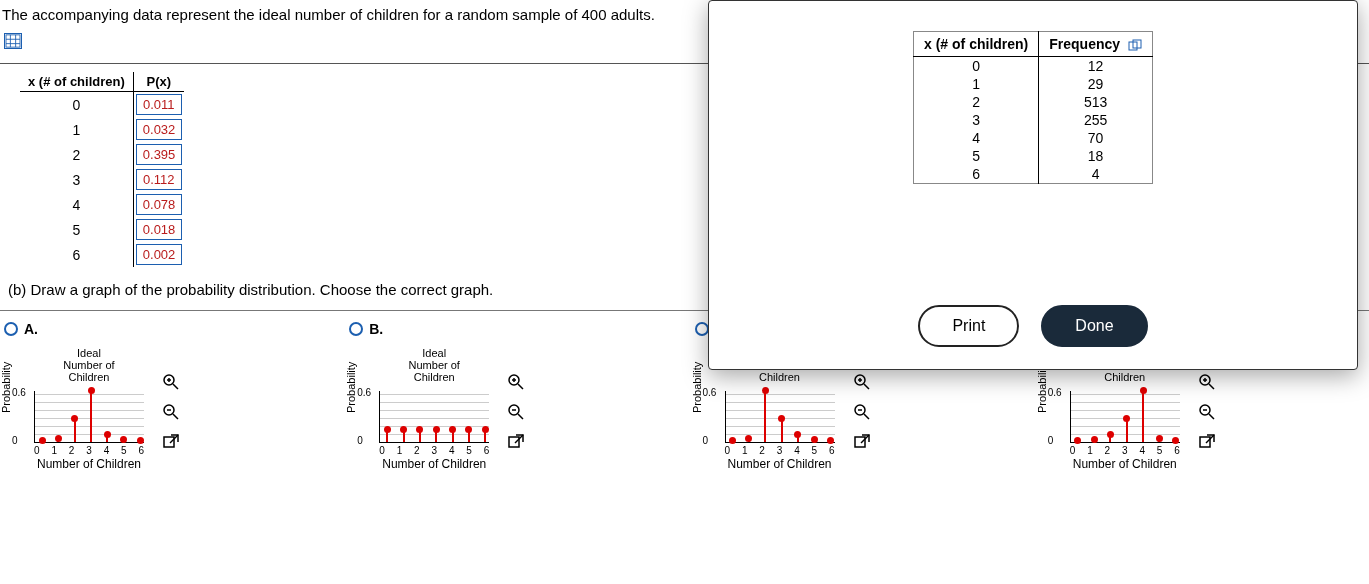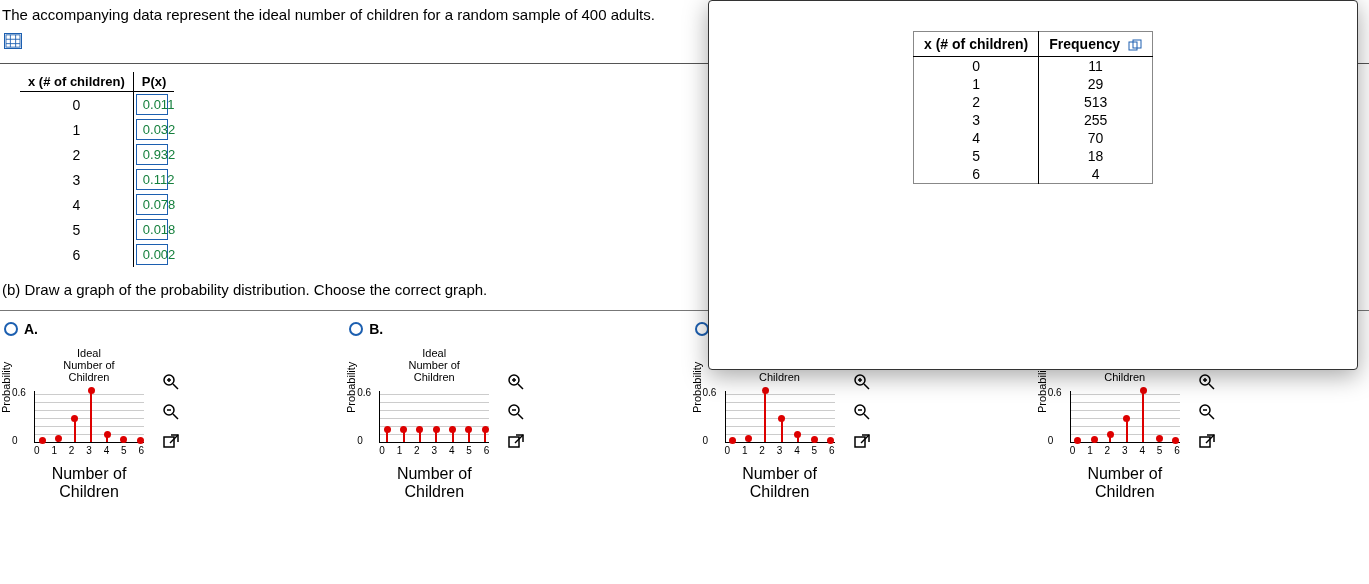--- a/index.html
+++ b/index.html
@@ -12,39 +12,39 @@
   .data-icon svg { width: 100%; height: 100%; }
 
   hr.sep { border: none; border-top: 1px solid #555; margin: 0 0 4px 0; }
 
   .ptable { margin: 8px 0 0 20px; }
   .ptable table { border-collapse: collapse; }
   .ptable th { font-weight: bold; font-size: 13px; padding: 2px 8px; border-bottom: 1.5px solid #000; text-align: center; white-space: nowrap; }
   .ptable th.xh { border-right: 1.5px solid #000; }
   .ptable td.xc { text-align: center; padding: 3px 10px; border-right: 1.5px solid #000; font-size: 14px; }
   .ptable td.pc { padding: 2px; }
-  .ptable .pval { border: 1px solid #1c5fb0; color: #15803d; padding: 2px 6px; width: 32px; display: inline-block; text-align: left; font-size: 13px; }
-
-  .partb { padding: 14px 4px 6px 2px; font-size: 15px; }
+  .ptable .pval { border: 1px solid #1c5fb0; color: #b91c1c; padding: 2px 6px; width: 46px; display: inline-block; text-align: center; font-size: 13px; }
+
+  .partb { padding: 14px 4px 6px 8px; font-size: 15px; }
   hr.sep2 { border: none; border-top: 1px solid #777; margin: 6px 0 0 0; }
 
   .choices { display: flex; gap: 20px; padding: 10px 4px 0 4px; }
   .choice { flex: 1; }
   .opt-row { display: flex; align-items: center; gap: 6px; }
   .radio { width: 14px; height: 14px; border: 2px solid #1c5fb0; border-radius: 50%; display: inline-block; }
   .opt-lbl { font-weight: bold; }
   .mini-wrap { display: flex; align-items: flex-start; gap: 6px; margin-top: 10px; }
   .mini-chart { position: relative; width: 150px; height: 120px; text-decoration: underline; }
   .mini-chart .ylabel { position: absolute; left: -4px; top: 60%; transform: translateY(-50%) rotate(-90deg); transform-origin: left top; font-size: 11px; white-space: nowrap; }
   .mini-chart .title { position: absolute; top: 0; left: 40px; width: 90px; text-align: center; font-size: 11px; line-height: 12px; }
   .mini-chart .plot { position: absolute; left: 30px; top: 44px; width: 110px; height: 52px; border-left: 1px solid #000; border-bottom: 1px solid #000; }
   .mini-chart .grid { position: absolute; inset: 0; background: repeating-linear-gradient(to top, transparent, transparent 7px, #ccc 7px, #ccc 8px); }
   .mini-chart .ytick { position: absolute; left: 8px; font-size: 10px; }
   .mini-chart .xticks { position: absolute; left: 30px; top: 98px; width: 110px; display: flex; justify-content: space-between; font-size: 10px; }
-  .mini-chart .xlabel { position: absolute; left: 30px; top: 118px; width: 110px; text-align: center; font-size: 16px; }
+  .mini-chart .xlabel { position: absolute; left: 30px; top: 110px; width: 110px; text-align: center; font-size: 12px; }
   .stem { position: absolute; bottom: 0; width: 2px; background: #d00; }
   .stem::after { content: ""; position: absolute; top: -4px; left: -2.5px; width: 7px; height: 7px; background: #d00; border-radius: 50%; }
   .icon-col { display: flex; flex-direction: column; gap: 8px; margin-top: 24px; }
   .icon-btn { width: 22px; height: 22px; display: inline-flex; align-items: center; justify-content: center; color: #000; }
   .icon-btn svg { width: 18px; height: 18px; }
 
   
   .modal { position: absolute; top: 0; left: 708px; width: 650px; height: 370px; background: #fff; border: 1px solid #333; border-radius: 4px; box-shadow: 0 6px 24px rgba(0,0,0,0.35); }
   .modal-inner { padding: 20px 40px; height: 100%; position: relative; }
   .ftable { margin: 10px auto 0 auto; border: 1px solid #888; border-collapse: collapse; }
@@ -90,21 +90,21 @@
         <tr>
           <td class="xc">0</td>
           <td class="pc"><span class="pval">0.011</span></td>
         </tr>
         <tr>
           <td class="xc">1</td>
           <td class="pc"><span class="pval">0.032</span></td>
         </tr>
         <tr>
           <td class="xc">2</td>
-          <td class="pc"><span class="pval">0.932</span></td>
+          <td class="pc"><span class="pval">0.395</span></td>
         </tr>
         <tr>
           <td class="xc">3</td>
           <td class="pc"><span class="pval">0.112</span></td>
         </tr>
         <tr>
           <td class="xc">4</td>
           <td class="pc"><span class="pval">0.078</span></td>
         </tr>
         <tr>
@@ -378,21 +378,21 @@
                   <rect x="1" y="3" width="8" height="8" fill="none" stroke="currentColor"></rect>
                   <rect x="5" y="1" width="8" height="8" fill="none" stroke="currentColor"></rect>
                 </svg>
             </span>
           </th>
         </tr>
       </thead>
       <tbody id="ftable-body">
           <tr>
             <td class="fxc">0</td>
-            <td>11</td>
+            <td>12</td>
           </tr>
           <tr>
             <td class="fxc">1</td>
             <td>29</td>
           </tr>
           <tr>
             <td class="fxc">2</td>
             <td>513</td>
           </tr>
           <tr>
@@ -407,15 +407,17 @@
             <td class="fxc">5</td>
             <td>18</td>
           </tr>
           <tr>
             <td class="fxc">6</td>
             <td>4</td>
           </tr>
         </tbody>
     </table>
     <div class="modal-btns">
+      <button class="btn btn-print">Print</button>
+      <button class="btn btn-done">Done</button>
     </div>
   </div>
 </div>
 
 </body></html>

